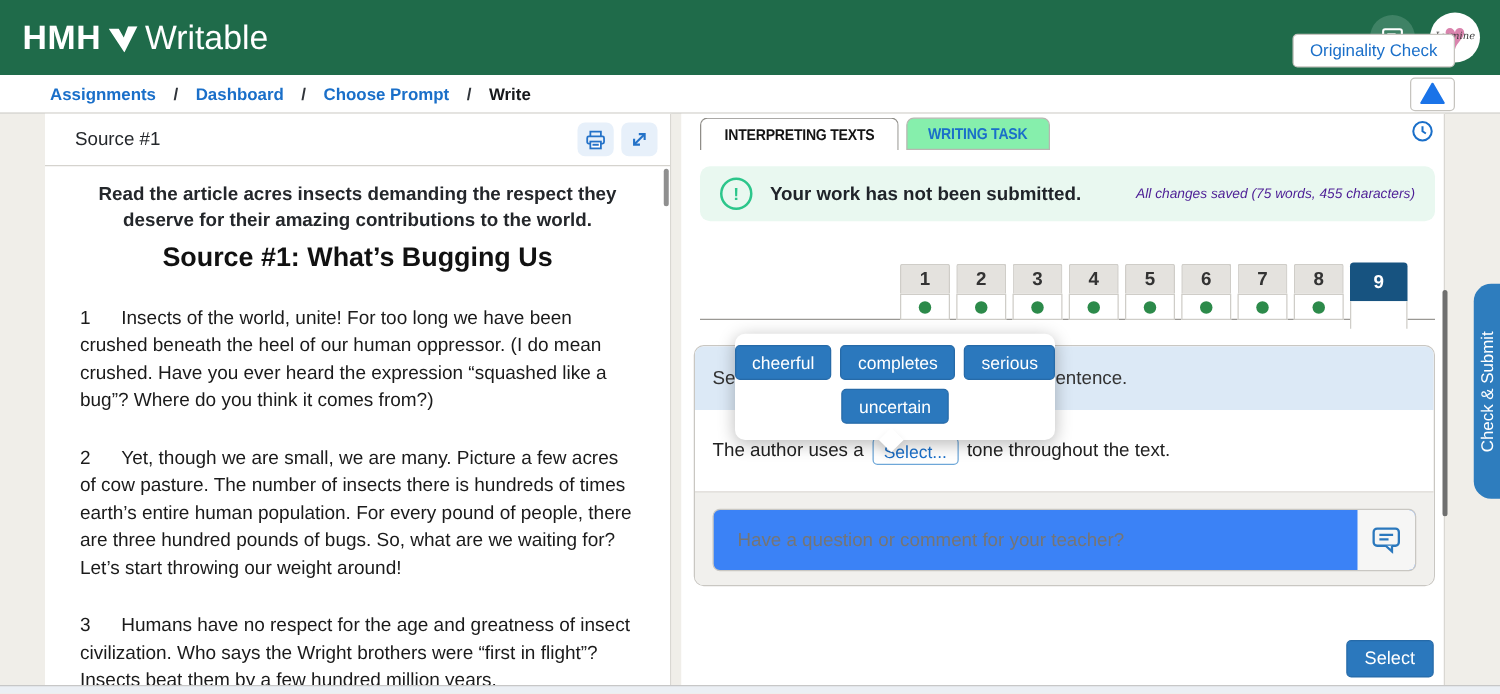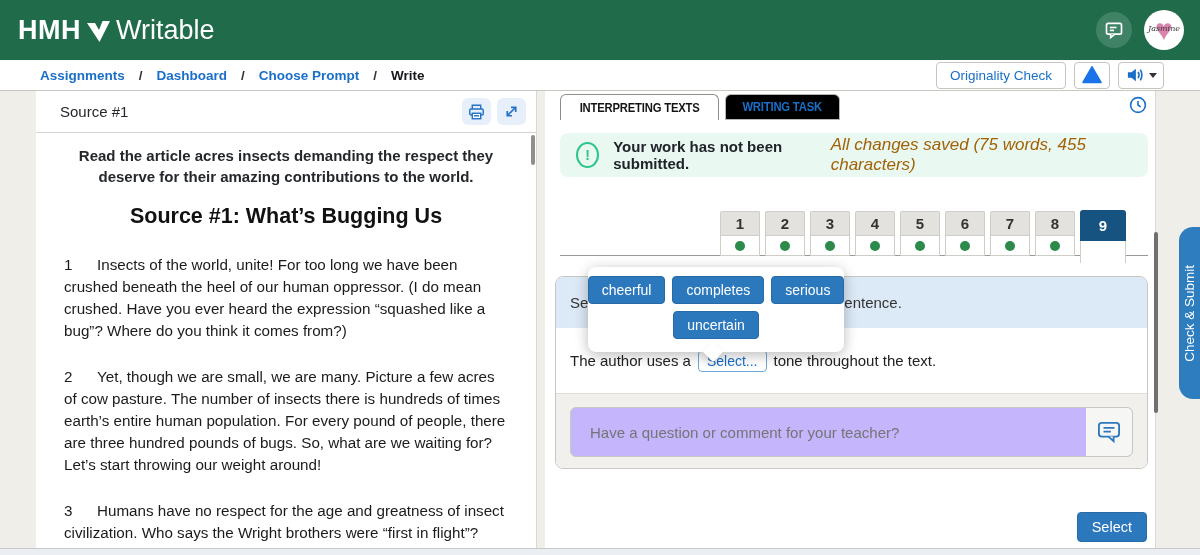--- a/index.html
+++ b/index.html
@@ -18,73 +18,73 @@
   .avatar { position:relative; width:40px; height:40px; border-radius:50%; background:#fff; overflow:hidden; display:flex; align-items:center; justify-content:center; cursor:pointer; }
   .avatar-heart { color:#d983ad; font-size:30px; line-height:40px; }
   .avatar-name { position:absolute; left:0; right:0; top:14px; text-align:center; font-family:"DejaVu Serif", serif; font-style:italic; font-size:8px; color:#3a3a3a; }
 
   
   .subbar { position:absolute; left:0; top:60px; width:1200px; height:31px; background:#fff; border-bottom:1px solid #c9c7c2; display:flex; align-items:center; }
   .breadcrumb { margin-left:40px; font-size:13.5px; font-weight:700; display:flex; gap:14px; align-items:center; }
   .crumb-link { color:#1a6fc9; cursor:pointer; }
   .crumb-sep { color:#30343a; }
   .crumb-current { color:#17191c; }
-  .subbar-right { margin-left:auto; margin-right:36px; display:flex; gap:8px; align-items:flex-end; }
+  .subbar-right { margin-left:auto; margin-right:36px; display:flex; gap:8px; align-items:flex-end;flex-direction:column; }
   .btn-outline { height:27px; background:#fff; border:1px solid #c6c4bf; border-radius:4px; display:flex; align-items:center; justify-content:center; cursor:pointer; }
   .btn-originality { padding:0 13px; color:#1a6fc9; font-size:13.5px; font-family:"Liberation Sans",sans-serif; }
   .btn-icon { width:36px; }
   .tts-caret { width:0; height:0; border-left:4px solid transparent; border-right:4px solid transparent; border-top:5px solid #30343a; margin-left:5px; }
 
   
   .content { position:absolute; left:0; top:91px; width:1200px; height:464px; background:#f0eee9; }
 
   
   .source-panel { position:absolute; left:36px; top:0; width:501px; height:457px; background:#fff; border-right:1px solid #d9d7d2; }
   .sp-header { position:relative; height:42px; border-bottom:1px solid #d5d3ce; display:flex; align-items:center; padding:0 10px 0 24px; }
   .sp-title { font-size:15px; color:#24272b; }
   .sp-tools { margin-left:auto; display:flex; gap:6px; }
   .tool-btn { width:29px; height:27px; background:#e7f0fa; border:none; border-radius:6px; display:flex; align-items:center; justify-content:center; cursor:pointer; }
   .sp-scrollthumb { position:absolute; right:1px; top:44px; width:4px; height:30px; background:#8f8f8f; border-radius:2px; }
   .sp-body { height:415px; overflow:hidden; padding:12px 28px 0 28px; color:#1b1b1b; }
   .sp-intro { font-size:15px; font-weight:700; text-align:center; line-height:21px; color:#24272b; padding:0 4px; }
-  .sp-heading { margin-top:16px; font-size:21.5px; line-height:27px; font-weight:700; text-align:center; color:#111; }
+  .sp-heading { margin-top:6px; font-size:21.5px; line-height:27px; font-weight:700; text-align:center; color:#111; }
   .sp-p { margin-top:24px; font-size:15.2px; line-height:22px; }
   .sp-pnum { display:inline-block; width:33px; }
 
   
   .work-panel { position:absolute; left:545px; top:0; width:611px; height:457px; background:#fff; border-right:1px solid #d9d7d2; }
   .clock-corner { position:absolute; right:8px; top:5px; cursor:pointer; }
 
   .tabstrip { position:absolute; left:15px; top:3px; display:flex; gap:6px; align-items:flex-end; }
   .tab { height:26px; padding:0 12px; display:flex; align-items:center; border-radius:6px 6px 0 0; font-size:12.5px; font-weight:700; letter-spacing:-.2px; cursor:pointer; }
   .tab-label { display:inline-block; transform:scaleX(.9); transform-origin:center; white-space:nowrap; }
   .tab-active { background:#fff; border:1px solid #8f8d88; border-bottom:none; color:#141414; }
-  .tab-inactive { background:#000000; border:1px solid #b8b6b1; color:#1a6fc9; }
+  .tab-inactive { background:#86efac; border:1px solid #b8b6b1; color:#1a6fc9; }
 
   .banner { position:absolute; left:15px; top:42px; width:588px; height:44px; background:#e9f8f0; border-radius:8px; display:flex; align-items:center; padding:0 16px; }
   .banner-icon { width:26px; height:26px; border:2px solid #2cc68b; border-radius:50%; color:#2cc68b; font-size:14px; font-weight:700; display:flex; align-items:center; justify-content:center; margin-right:14px; }
   .banner-msg { font-size:15px; font-weight:700; color:#20242a; }
-  .banner-note { margin-left:auto; font-size:17px; font-style:italic; color:#a16207; }
+  .banner-note { margin-left:auto; font-size:11px; font-style:italic; color:#4c1d95; }
 
   .qnav-line { position:absolute; left:15px; top:164px; width:588px; height:1px; background:#9a9894; z-index:1; }
   .qnav { position:absolute; left:175px; top:119px; display:flex; gap:5px; align-items:flex-end; z-index:2; }
   .qtab { width:40px; cursor:pointer; }
   .qtab .qnum { height:24px; background:#e4e2de; border:1px solid #cfcdc8; border-bottom:none; border-radius:2px 2px 0 0; display:flex; align-items:center; justify-content:center; font-size:15px; font-weight:700; color:#333; }
   .qtab .qdotcell { height:21px; background:#fff; border:1px solid #cfcdc8; display:flex; align-items:center; justify-content:center; }
   .qdot { width:10px; height:10px; border-radius:50%; background:#2c8a4a; }
   .qtab-active { width:46px; margin-bottom:-7px; cursor:pointer; }
   .qtab-active .qnum9 { height:31px; background:#175380; border-radius:3px 3px 0 0; display:flex; align-items:center; justify-content:center; font-size:15px; font-weight:700; color:#fff; }
   .qtab-active .qbelow { height:22px; background:#fff; border-left:1px solid #cfcdc8; border-right:1px solid #cfcdc8; }
 
   .qcard { position:absolute; left:10px; top:185px; width:593px; height:193px; border:1px solid #c9c7c2; border-radius:8px; background:#fff; overflow:hidden; }
   .qcard-instr { height:51px; background:#dce9f6; display:flex; align-items:center; padding:0 14px; font-size:15px; color:#333; }
   .qcard-body { height:65px; display:flex; align-items:center; padding:0 14px; gap:7px; font-size:15px; color:#222; }
   .select-chip { border:1px solid #6ea7d8; border-radius:4px; background:#fff; color:#1a6fc9; font-size:14px; padding:2px 8px; font-family:"Liberation Sans",sans-serif; cursor:pointer; }
   .qcard-foot { height:77px; background:#f1f0ed; border-top:1px solid #dedcd7; padding:13px 14px; }
-  .comment-wrap { height:50px; background:#c4b5fd; border:1px solid #c9c7c2; border-radius:6px; display:flex; overflow:hidden; }
+  .comment-wrap { height:50px; background:#3b82f6; border:1px solid #c9c7c2; border-radius:6px; display:flex; overflow:hidden; }
   .comment-input { flex:1; border:none; outline:none; font-size:15px; padding-left:19px; color:#333; font-family:"Liberation Sans",sans-serif; background:transparent; }
   .comment-input::placeholder { color:#757575; }
   .comment-iconbox { width:46px; background:#f6f6f5; display:flex; align-items:center; justify-content:center; cursor:pointer; }
 
   .tone-popup { position:absolute; left:43px; top:176px; width:256px; background:#fff; border-radius:8px; box-shadow:0 3px 14px rgba(0,0,0,.28); padding:9px 10px 13px 10px; z-index:6; }
   .tone-row { display:flex; justify-content:center; gap:7px; }
   .tone-row2 { margin-top:7px; }
   .tone-btn { background:#2b78bd; color:#fff; border:1px solid #266aa8; border-radius:4px; font-size:14px; padding:5px 13px; cursor:pointer; font-family:"Liberation Sans",sans-serif; }
   .popup-caret { position:absolute; left:118px; bottom:-7px; width:14px; height:14px; background:#fff; transform:rotate(45deg); box-shadow:3px 3px 7px rgba(0,0,0,.12); }
 

